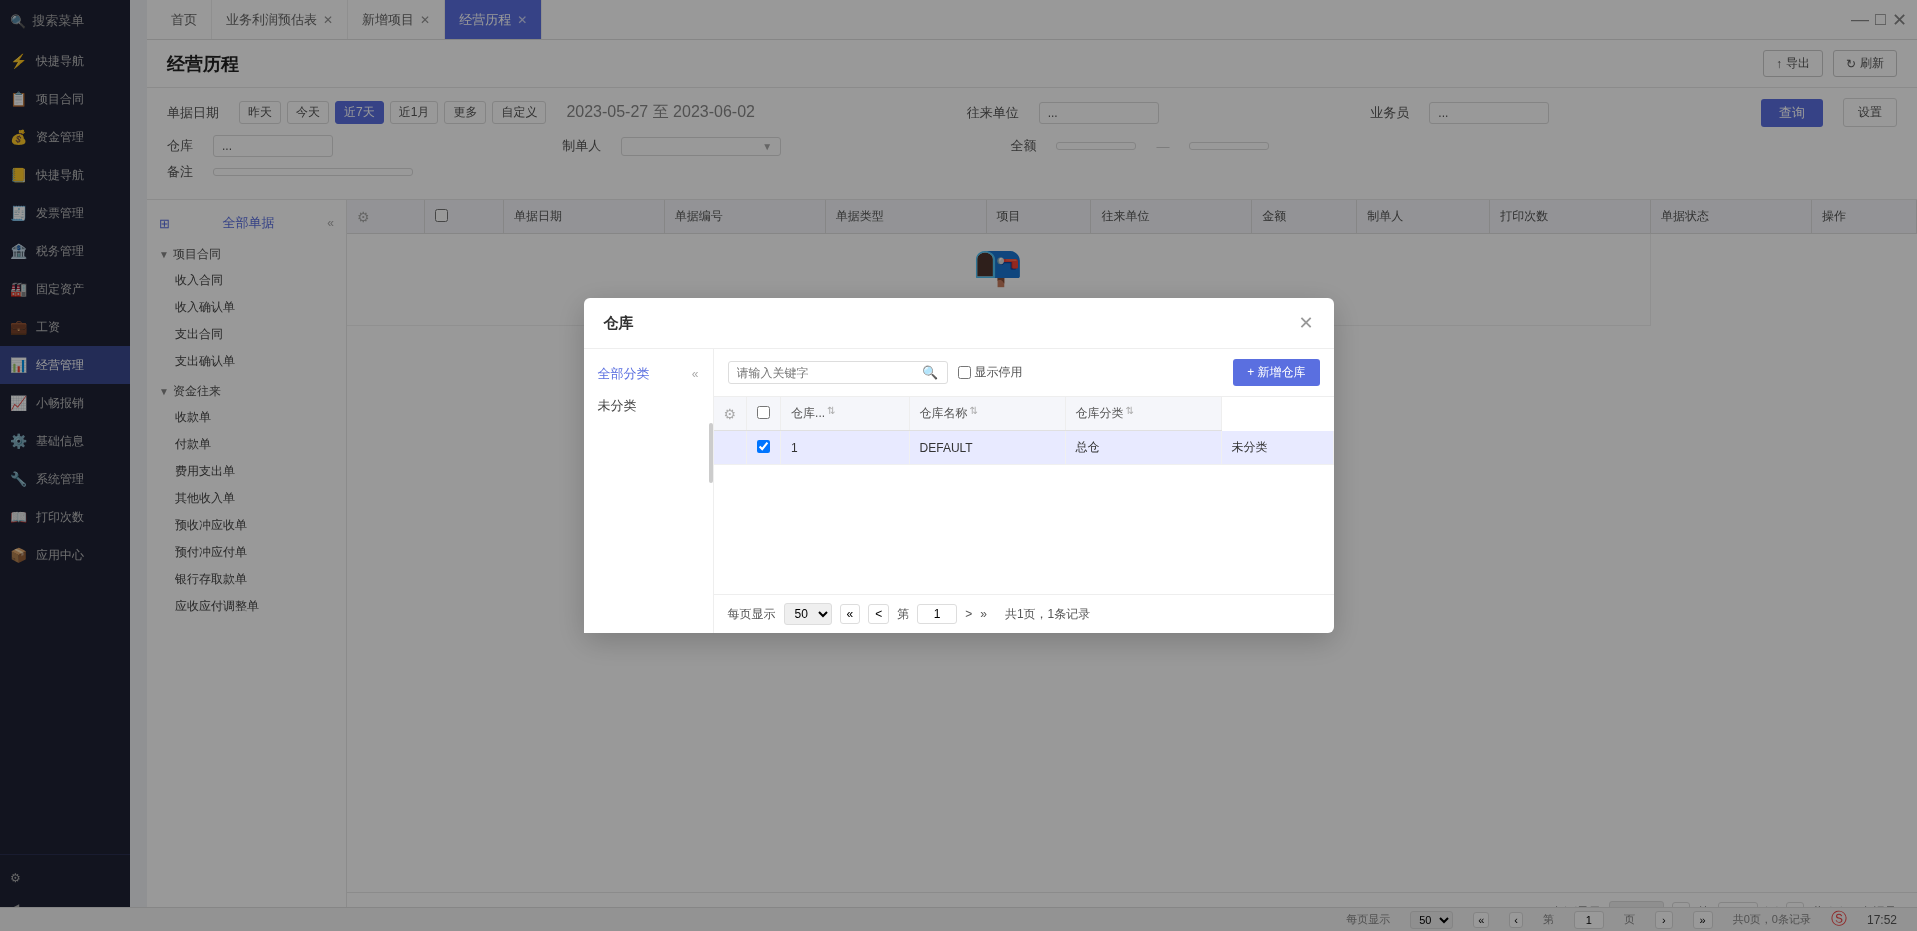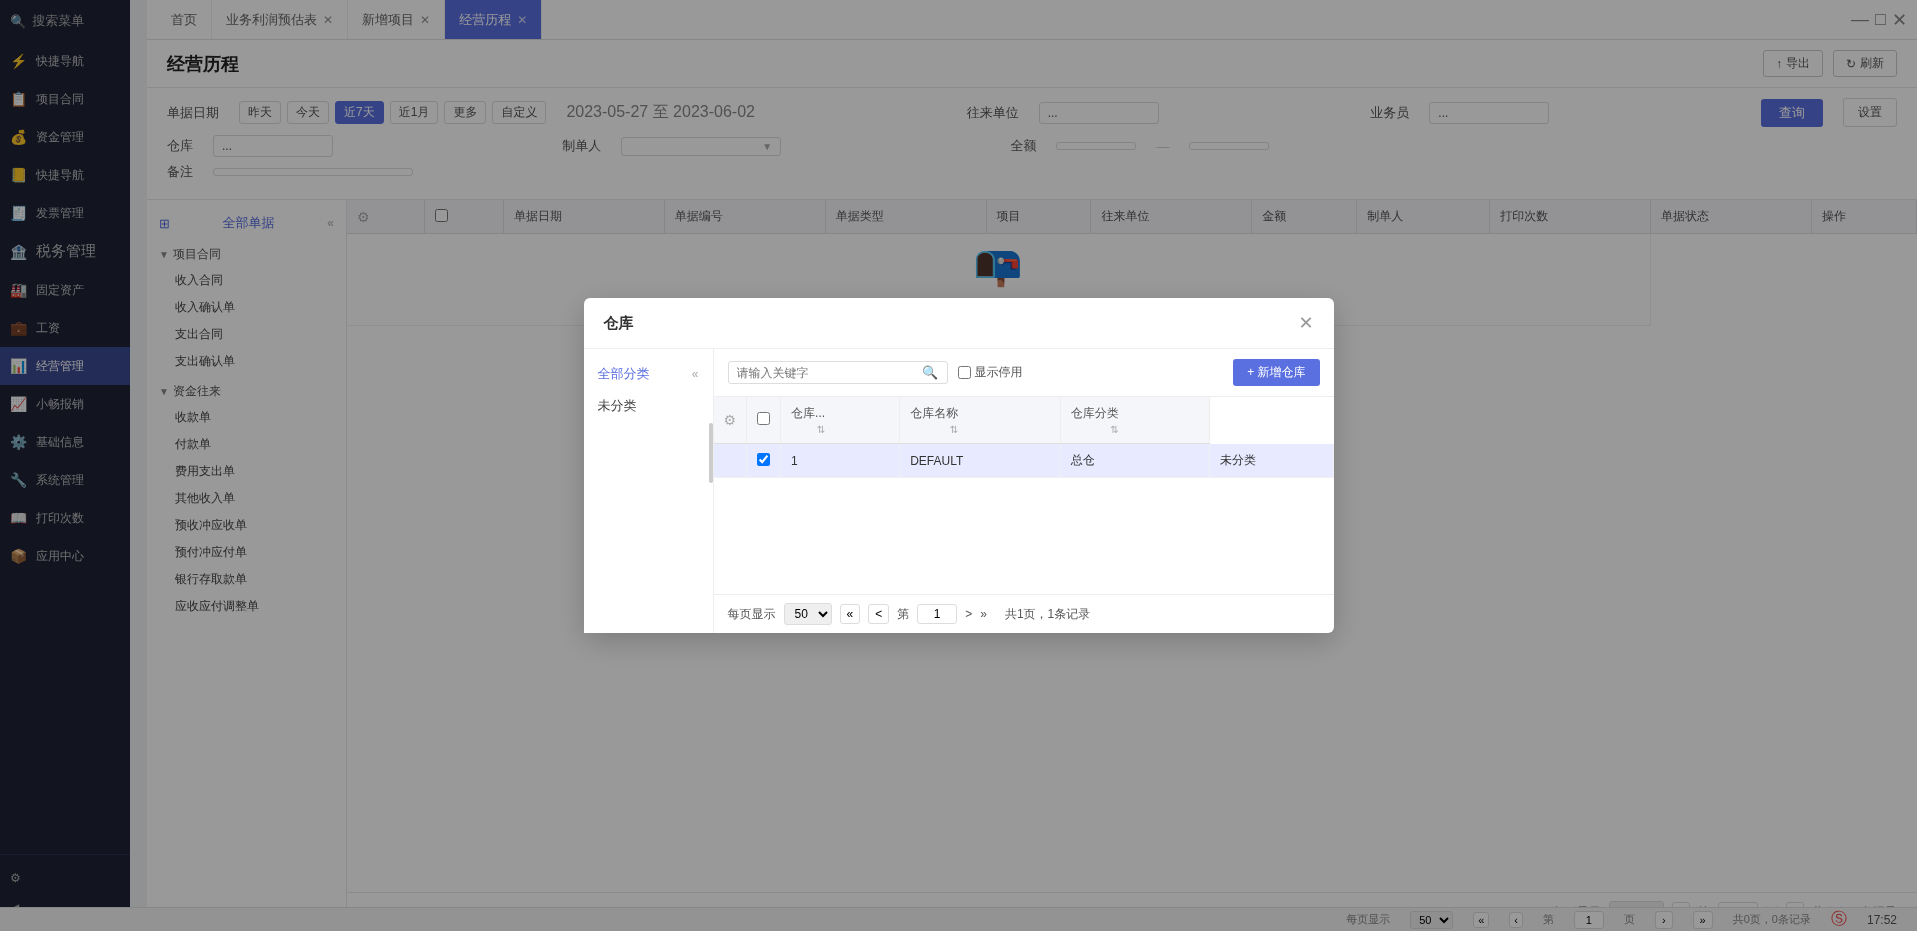--- a/index.html
+++ b/index.html
@@ -109,21 +109,21 @@
     .status-bar { background: #f5f5f5; border-top: 1px solid #e0e0e0; padding: 3px 20px; display: flex; align-items: center; justify-content: flex-end; gap: 20px; font-size: 11px; color: #888; height: 24px; }
     .status-bar-time { font-size: 12px; color: #555; }
 
     .checkbox-cell { width: 24px; text-align: center; }
     input[type="checkbox"] { cursor: pointer; }
 
     .settings-gear { font-size: 14px; color: #aaa; cursor: pointer; }
 
     .dash-line { color: #ccc; }
 
-    .col-sort { cursor: pointer; display: inline-flex; align-items: flex-end; gap: 2px; flex-direction: column; }
+    .col-sort { cursor: pointer; display: inline-flex; align-items: flex-start; gap: 2px; }
 
     .expand-arrow { font-size: 10px; color: #888; }
   </style>
 </head>
 <body>
 
 <div class="app-container">
 
   <div class="sidebar">
     <div class="sidebar-search">
@@ -146,21 +146,21 @@
         <div class="sidebar-item">
           <span class="sidebar-icon">📒</span>
           <span style="font-size:12px;">快捷导航</span>
         </div>
         <div class="sidebar-item">
           <span class="sidebar-icon">🧾</span>
           <span style="font-size:12px;">发票管理</span>
         </div>
         <div class="sidebar-item">
           <span class="sidebar-icon">🏦</span>
-          <span style="font-size:15px;">税务管理</span>
+          <span style="font-size:12px;">税务管理</span>
         </div>
         <div class="sidebar-item">
           <span class="sidebar-icon">🏭</span>
           <span style="font-size:12px;">固定资产</span>
         </div>
         <div class="sidebar-item">
           <span class="sidebar-icon">💼</span>
           <span style="font-size:12px;">工资</span>
         </div>
         <div class="sidebar-item active">

